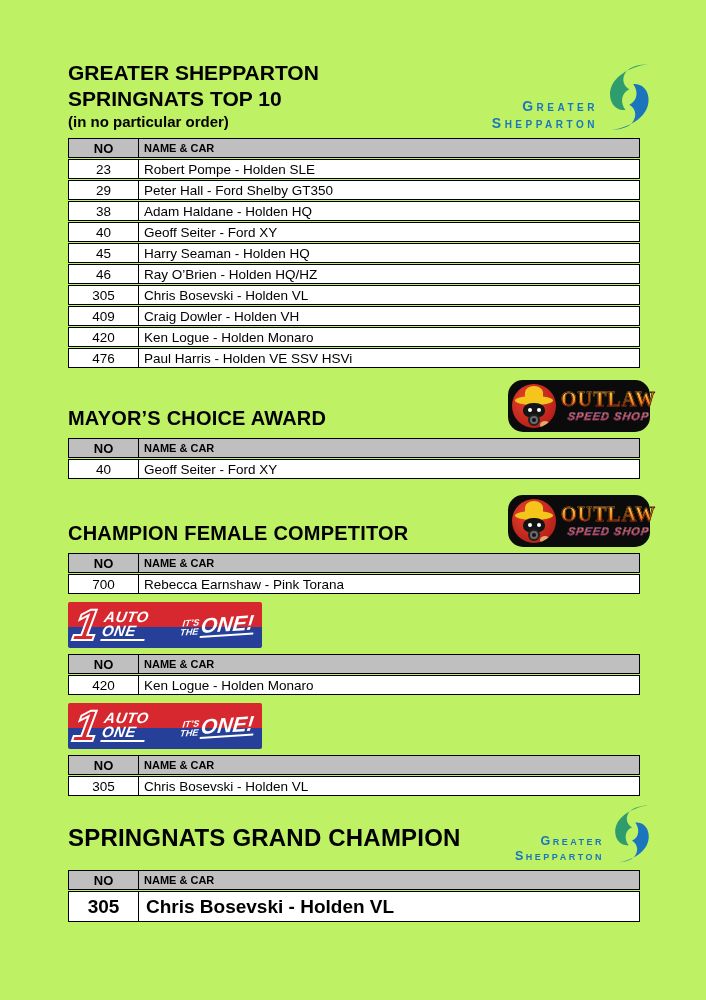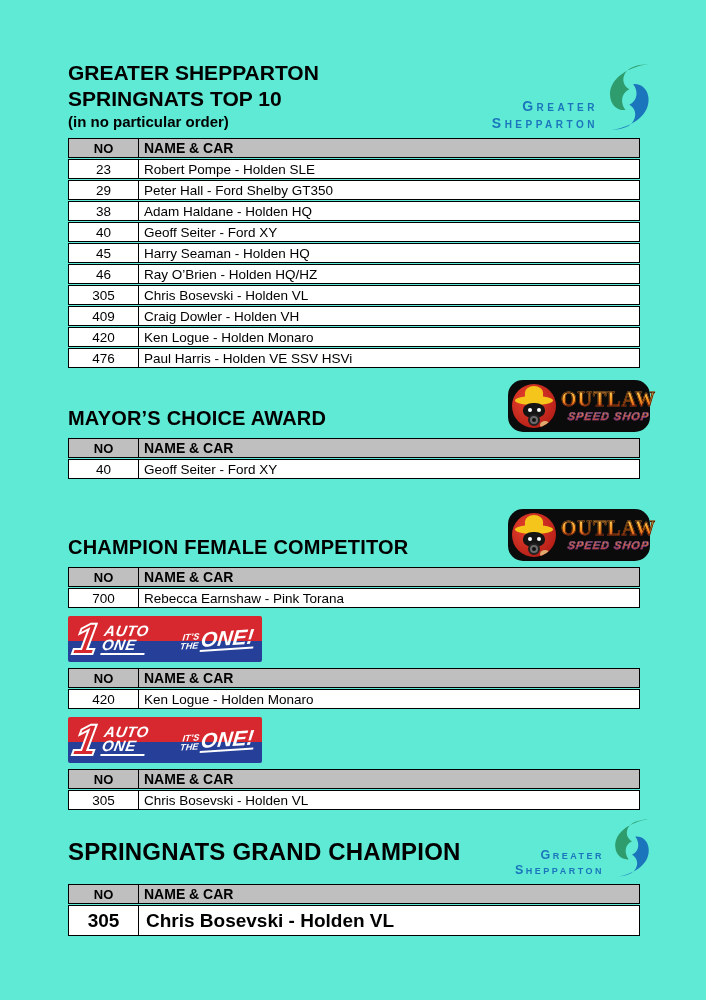--- a/index.html
+++ b/index.html
@@ -1,50 +1,50 @@
 <!DOCTYPE html>
 <html><head>
 <meta charset="utf-8">
 <style>
   html,body { margin:0; padding:0; background:#ffffff; }
   .page {
-    position:relative; width:706px; height:1000px; background:#5eead4;
+    position:relative; width:706px; height:1000px; background:#bef264;
     font-family:"Liberation Sans", sans-serif; color:#000; overflow:hidden;
   }
   .content { padding:60px 66px 0 68px; }
 
   
   .title-line { font-size:21px; font-weight:bold; line-height:26px; }
   .title-note { font-size:15px; font-weight:bold; line-height:20px; }
   h2.sec-title { font-size:20px; font-weight:bold; margin:0; line-height:24px; letter-spacing:.2px; }
   .sec-head { display:flex; justify-content:space-between; align-items:flex-end; }
   .sec-head.first { align-items:flex-start; margin-top:0; }
   .sec-head.mayors    { margin-top:12px; }
-  .sec-head.female    { margin-top:30px; }
+  .sec-head.female    { margin-top:16px; }
   .sec-head.showcar   { margin-top:8px; }
   .sec-head.streetcar { margin-top:8px; }
   .sec-head.grand     { margin-top:8px; }
   .sec-head.mayors .sec-title    { margin-bottom:2px; }
   .sec-head.female .sec-title    { margin-bottom:2px; }
   .sec-head.showcar .sec-title   { margin-bottom:10px; }
   .sec-head.streetcar .sec-title { margin-bottom:10px; }
   .sec-head.grand .sec-title     { font-size:24px; margin-bottom:14px; }
 
   
   .tbl { margin-top:6px; }
   .row { display:flex; align-items:stretch; box-sizing:border-box;
          border:1.5px solid #000; height:20px; margin-bottom:1px; background:#fff; }
   .row .c-no { width:70px; flex:none; border-right:1.5px solid #000;
                display:flex; align-items:center; justify-content:center;
                font-size:13.5px; box-sizing:border-box; }
   .row .c-name { flex:1; display:flex; align-items:center; padding-left:5px;
                  font-size:13.5px; }
   .row.head { background:#bfbfbf; font-weight:bold; }
   .row.head .c-no { font-size:13px; }
-  .row.head .c-name { font-size:14px; }
+  .row.head .c-name { font-size:11px; }
   .tbl.big .rows .row { height:31px; }
   .tbl.big .rows .c-no { font-size:19px; font-weight:bold; }
   .tbl.big .rows .c-name { font-size:19px; font-weight:bold; padding-left:7px; }
 
   
   .gs-logo { display:flex; align-items:flex-end; gap:6px; margin-right:-10px; }
   .gs-text { text-align:right; color:#1b75bc; font-weight:600;
              font-variant:small-caps; font-size:14px; letter-spacing:3.5px; line-height:17px; }
   .gs-logo.small .gs-text { font-size:12.5px; letter-spacing:2.5px; line-height:15px; }
   .gs-swirl { width:46px; height:70px; }

